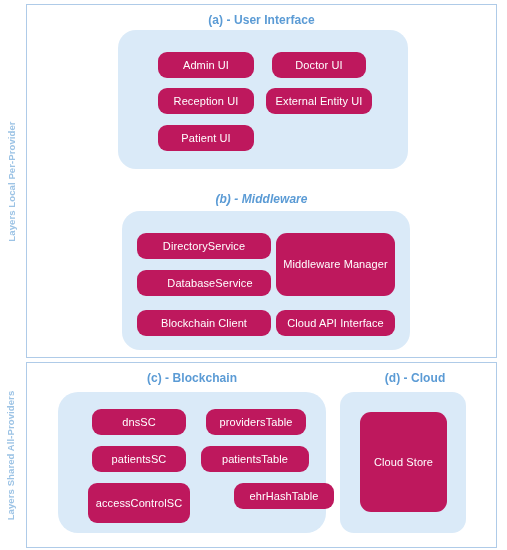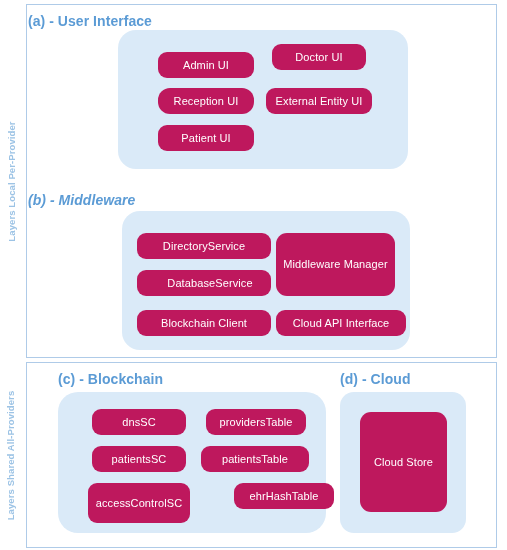--- a/index.html
+++ b/index.html
@@ -51,25 +51,25 @@
     border: 1.4px solid #AFCBE8;
     box-sizing: border-box;
   }
   #panel-local  { left: 26px; top: 4px;   width: 471px; height: 354px; }
   #panel-shared { left: 26px; top: 362px; width: 471px; height: 186px; }
 
   
   .section-title {
     position: absolute;
     color: #5B9BD5;
-    font-size: 14px;
+    font-size: 12px;
     font-weight: bold;
     letter-spacing: 0.05px;
     white-space: nowrap;
-    text-align: left;
+    text-align: center;
   }
   #title-a { left: 28px;  top: 13px;  width: 467px; }
   #title-b { left: 28px;  top: 192px; width: 467px; font-style: italic; }
   #title-c { left: 58px;  top: 371px; width: 268px; }
   #title-d { left: 340px; top: 371px; width: 150px; }
 
   
   .group {
     position: absolute;
     background: #DAEAF8;
@@ -93,31 +93,31 @@
     justify-content: center;
     text-align: center;
     box-sizing: border-box;
     line-height: 1.15;
     white-space: nowrap;
     letter-spacing: 0.1px;
   }
 
   
   #node-admin-ui      { left: 158px; top: 52px;  width: 96px; height: 26px; }
-  #node-doctor-ui     { left: 272px; top: 44px;  width: 94px; height: 26px; }
-  #node-reception-ui  { left: 158px; top: 88px;  width: 96px; height: 26px; border-radius: 12px; }
+  #node-doctor-ui     { left: 272px; top: 52px;  width: 94px; height: 26px; }
+  #node-reception-ui  { left: 158px; top: 88px;  width: 96px; height: 26px; }
   #node-external-ui   { left: 266px; top: 88px;  width: 106px; height: 26px; }
   #node-patient-ui    { left: 158px; top: 125px; width: 96px; height: 26px; }
 
   
   #node-directory-service   { left: 137px; top: 233px; width: 134px; height: 26px; }
   #node-database-service    { left: 137px; top: 270px; width: 134px; height: 26px; padding-left: 12px; }
   #node-blockchain-client   { left: 137px; top: 310px; width: 134px; height: 26px; }
   #node-middleware-manager  { left: 276px; top: 233px; width: 119px; height: 63px; border-radius: 11px; }
-  #node-cloud-api-interface { left: 276px; top: 310px; width: 130px; height: 26px; }
+  #node-cloud-api-interface { left: 276px; top: 310px; width: 119px; height: 26px; }
 
   
   #node-dns-sc            { left: 92px;  top: 409px; width: 94px; height: 26px; }
   #node-providers-table   { left: 206px; top: 409px; width: 100px; height: 26px; }
   #node-patients-sc       { left: 92px;  top: 446px; width: 94px; height: 26px; }
   #node-patients-table    { left: 201px; top: 446px; width: 108px; height: 26px; }
   #node-access-control-sc { left: 88px;  top: 483px; width: 102px; height: 40px; }
   #node-ehr-hash-table    { left: 206px; top: 483px; width: 100px; height: 26px; margin-left: 28px; }
 
   

